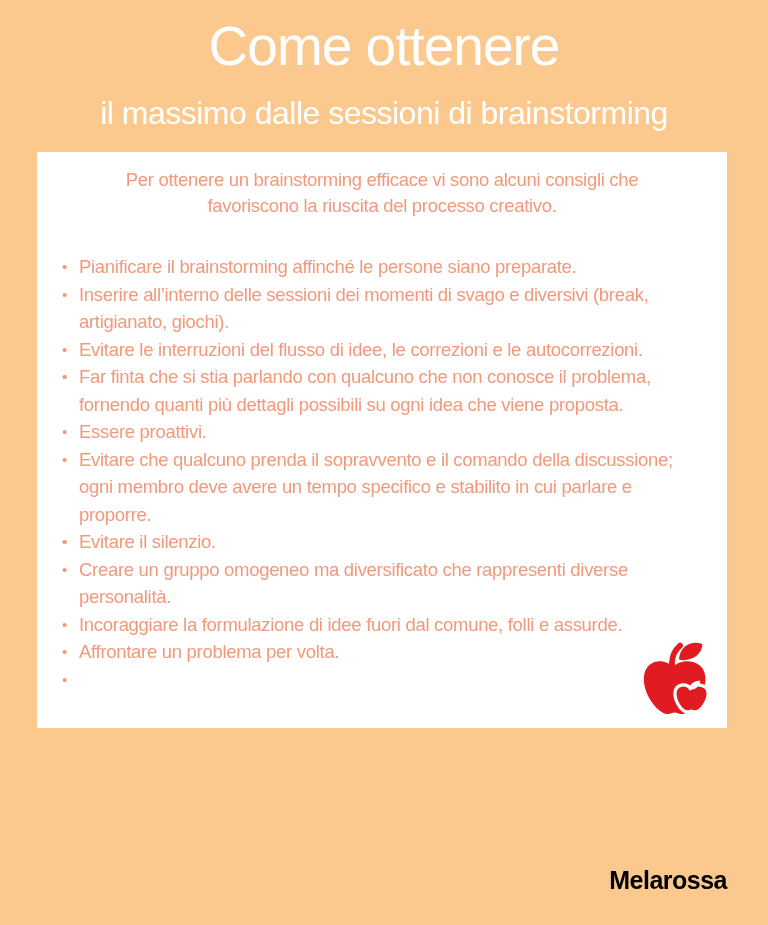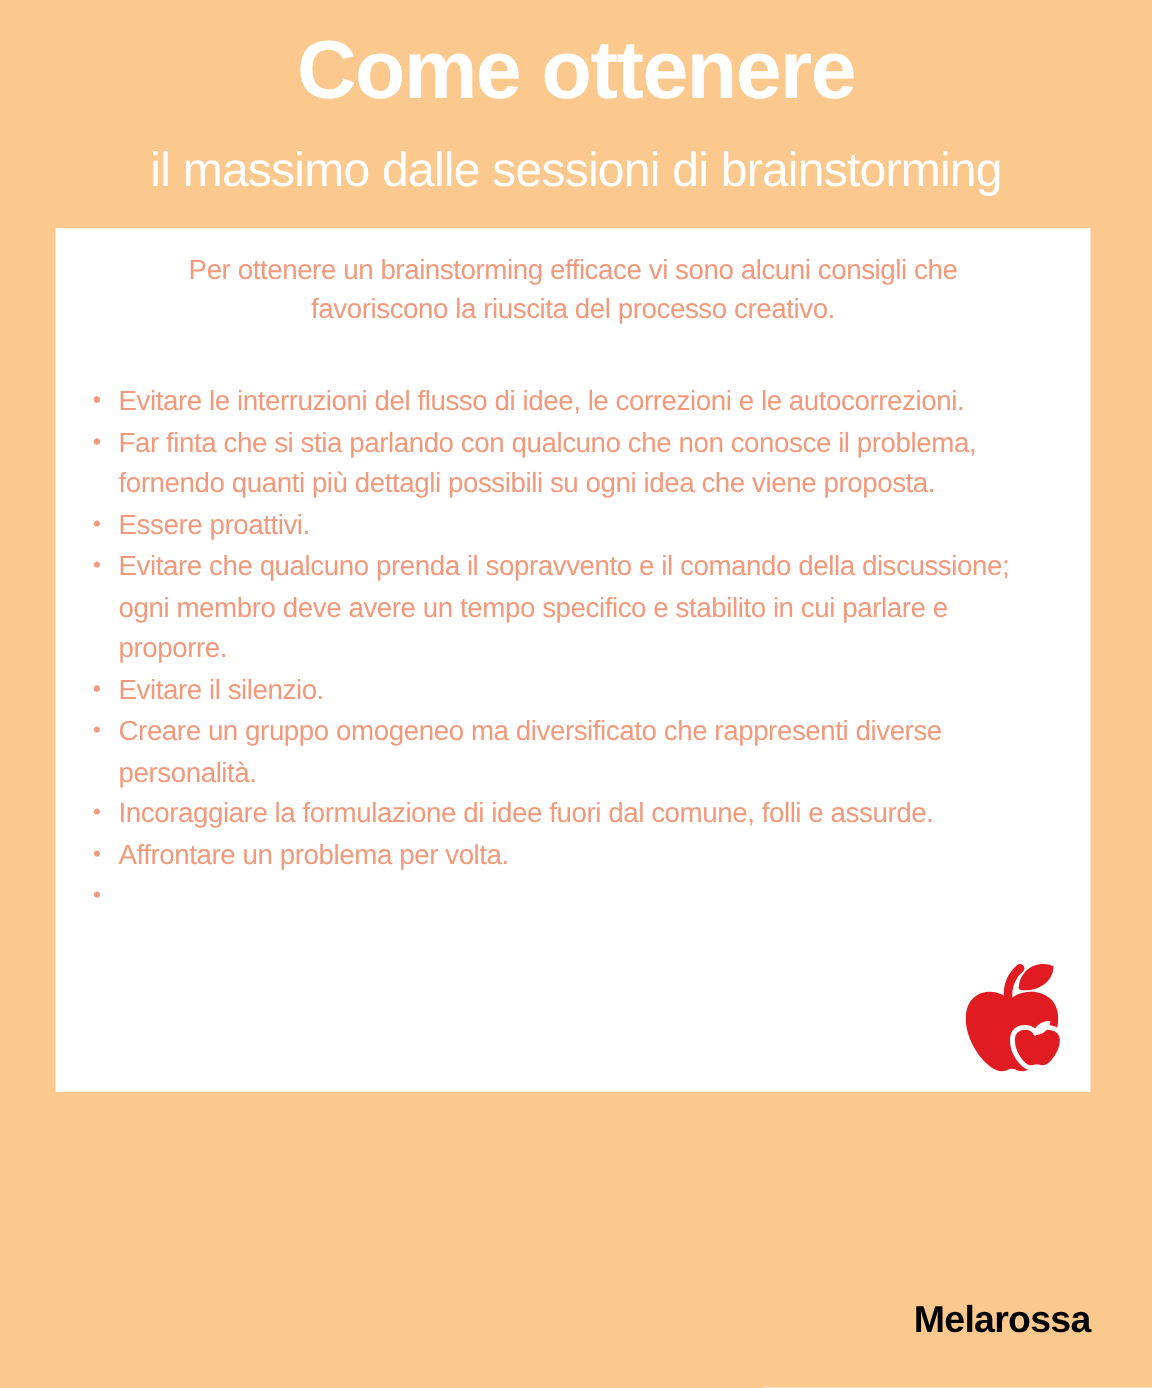--- a/index.html
+++ b/index.html
@@ -20,21 +20,21 @@
   }
   .title {
     position: absolute;
     top: 16px;
     left: 0;
     width: 100%;
     margin: 0;
     text-align: center;
     color: #FFFFFF;
     font-size: 55px;
-    font-weight: 700;
+    font-weight: 400;
     letter-spacing: -1px;
     line-height: 1.1;
   }
   .subtitle {
     position: absolute;
     top: 96px;
     left: 0;
     width: 100%;
     margin: 0;
     text-align: center;
@@ -103,22 +103,22 @@
 
 <div class="poster">
 
   <h1 class="title">Come ottenere</h1>
   <h2 class="subtitle">il massimo dalle sessioni di brainstorming</h2>
 
   <div class="card">
     <p class="intro">Per ottenere un brainstorming efficace vi sono alcuni consigli che favoriscono la riuscita del processo creativo.</p>
 
     <ul class="tips">
-      <li><span class="dot">•</span></li>
-      <li><span class="dot">•</span></li>
+      <li><span class="dot">•</span><span>Pianificare il brainstorming affinché le persone siano preparate.</span></li>
+      <li><span class="dot">•</span><span>Inserire all’interno delle sessioni dei momenti di svago e diversivi (break, artigianato, giochi).</span></li>
       <li><span class="dot">•</span><span>Evitare le interruzioni del flusso di idee, le correzioni e le autocorrezioni.</span></li>
       <li><span class="dot">•</span></li>
       <li><span class="dot">•</span><span>Far finta che si stia parlando con qualcuno che non conosce il problema, fornendo quanti più dettagli possibili su ogni idea che viene proposta.</span></li>
       <li><span class="dot">•</span><span>Essere proattivi.</span></li>
       <li><span class="dot">•</span><span>Evitare che qualcuno prenda il sopravvento e il comando della discussione; ogni membro deve avere un tempo specifico e stabilito in cui parlare e proporre.</span></li>
       <li><span class="dot">•</span></li>
       <li><span class="dot">•</span><span>Evitare il silenzio.</span></li>
       <li><span class="dot">•</span><span>Creare un gruppo omogeneo ma diversificato che rappresenti diverse personalità.</span></li>
       <li><span class="dot">•</span><span>Incoraggiare la formulazione di idee fuori dal comune, folli e assurde.</span></li>
       <li><span class="dot">•</span><span>Affrontare un problema per volta.</span></li>

